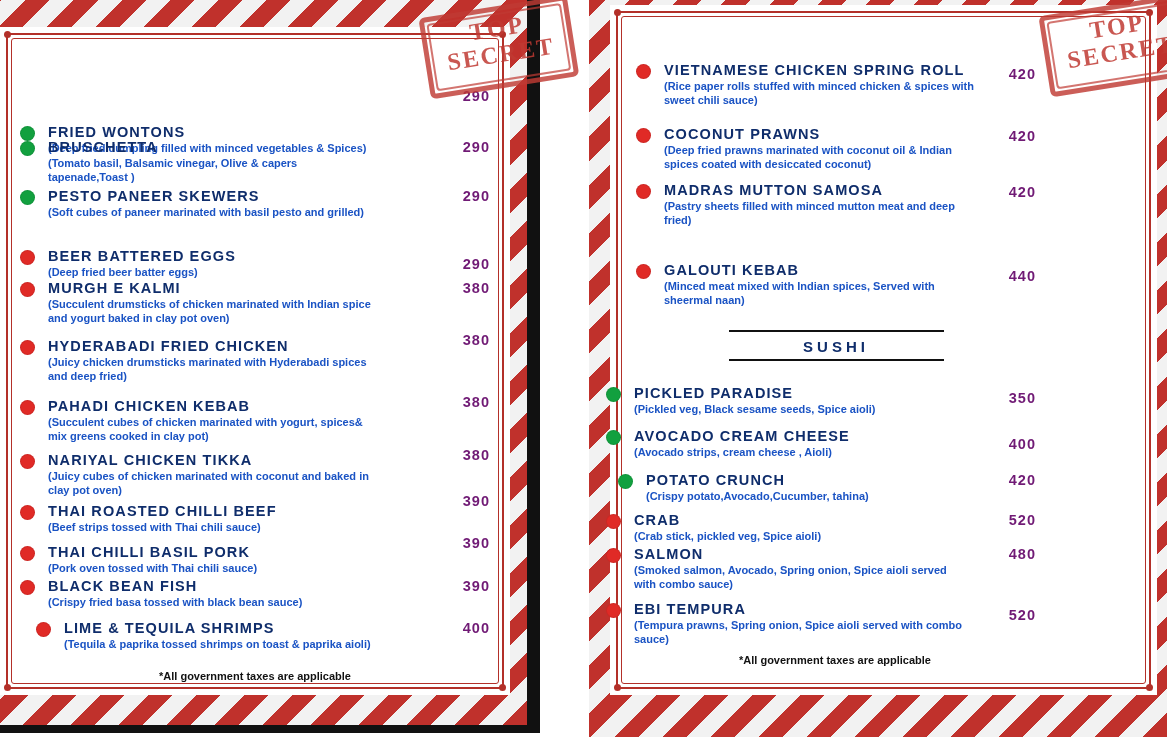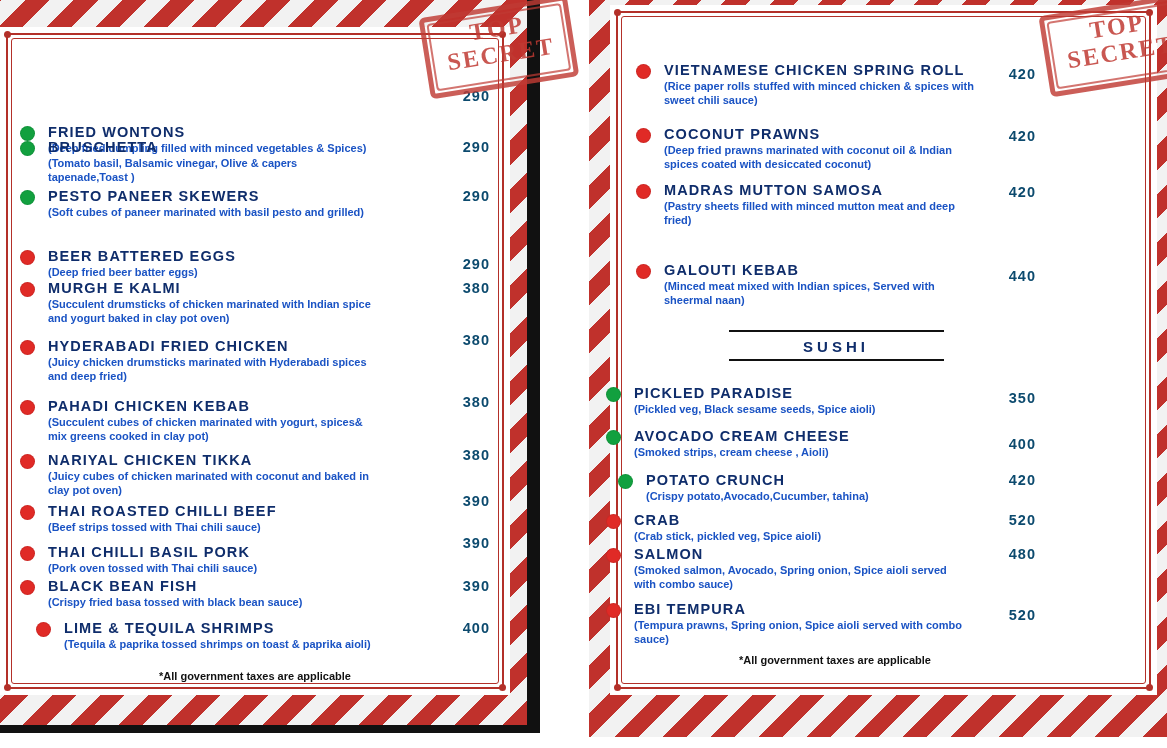--- a/index.html
+++ b/index.html
@@ -144,21 +144,21 @@
     color: #1a53c4;
     font-weight: bold;
     font-size: 11px;
     line-height: 1.28;
     margin-top: 1px;
     max-width: 330px;
   }
   .price {
     position: absolute;
     right: 0px;
-    color: #0c4a6e;
+    color: #701a75;
     font-weight: bold;
     font-size: 14.5px;
     letter-spacing: 1px;
   }
 
   
   .section-head {
     text-align: center;
     color: #0f2d6b;
     font-weight: bold;
@@ -363,21 +363,21 @@
           <div class="item-body">
             <div class="name">PICKLED PARADISE</div>
             <div class="desc">(Pickled veg, Black sesame seeds, Spice aioli)</div>
           </div>
         </div>
         <div class="price" style="position: absolute; top: 5px; right: 0px; margin-left: 36px;">350</div>
         <div class="item" style="position: absolute; left: 0px; top: 43px; width: 100%;">
           <span class="bullet veg" style="top: 2px;"></span>
           <div class="item-body">
             <div class="name">AVOCADO CREAM CHEESE</div>
-            <div class="desc">(Smoked strips, cream cheese , Aioli)</div>
+            <div class="desc">(Avocado strips, cream cheese , Aioli)</div>
           </div>
         </div>
         <div class="price" style="position: absolute; top: 51px; right: 0px;">400</div>
         <div class="item" style="position: absolute; left: 12px; top: 87px; width: 100%;">
           <span class="bullet veg" style="top: 2px;"></span>
           <div class="item-body">
             <div class="name">POTATO CRUNCH</div>
             <div class="desc">(Crispy potato,Avocado,Cucumber, tahina)</div>
           </div>
         </div>

